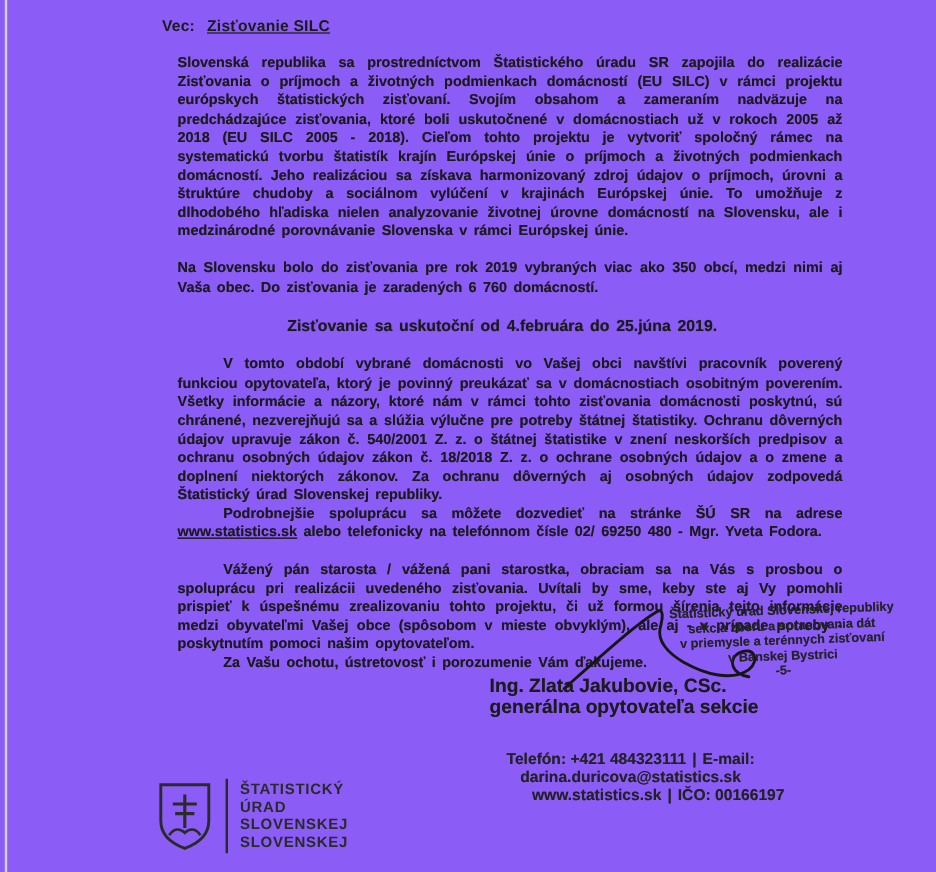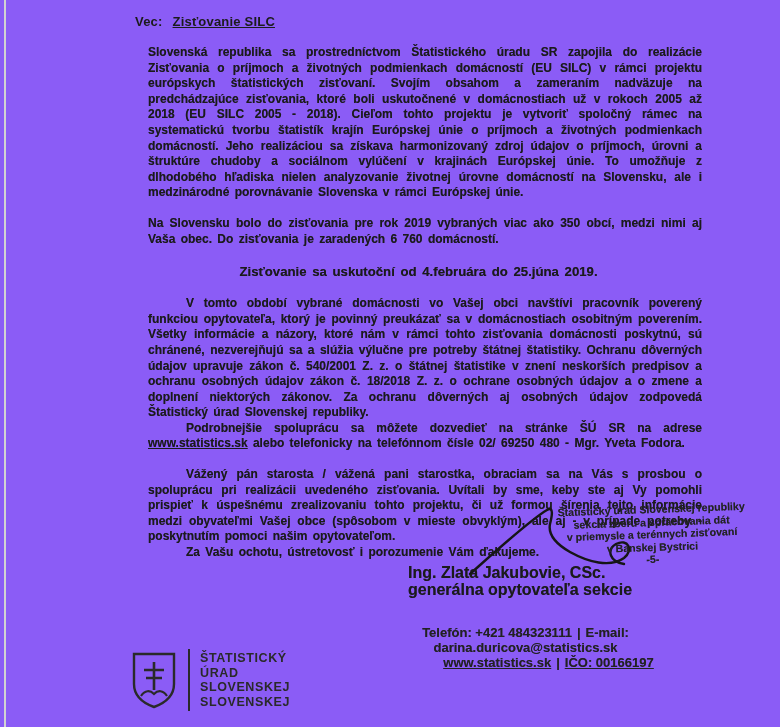--- a/index.html
+++ b/index.html
@@ -96,21 +96,21 @@
     left: 353px; top: 625px;
     width: 345px;
     text-align: center;
     font-size: 13px;
     line-height: 15px;
     font-weight: 600;
     color: #222222;
     text-shadow: 0 0 0.4px rgba(30,30,30,0.5);
   }
   .footer-contact .sep { margin: 0 5px; }
-  .contact-line2 { padding-left: 46px; text-decoration: underline; }
+  .contact-line2 { padding-left: 46px; }
 </style>
 </head>
 <body>
 
 <div class="canvas">
   <div class="scan-edge"></div>
 
   <div class="content">
 
     <div class="subject">

